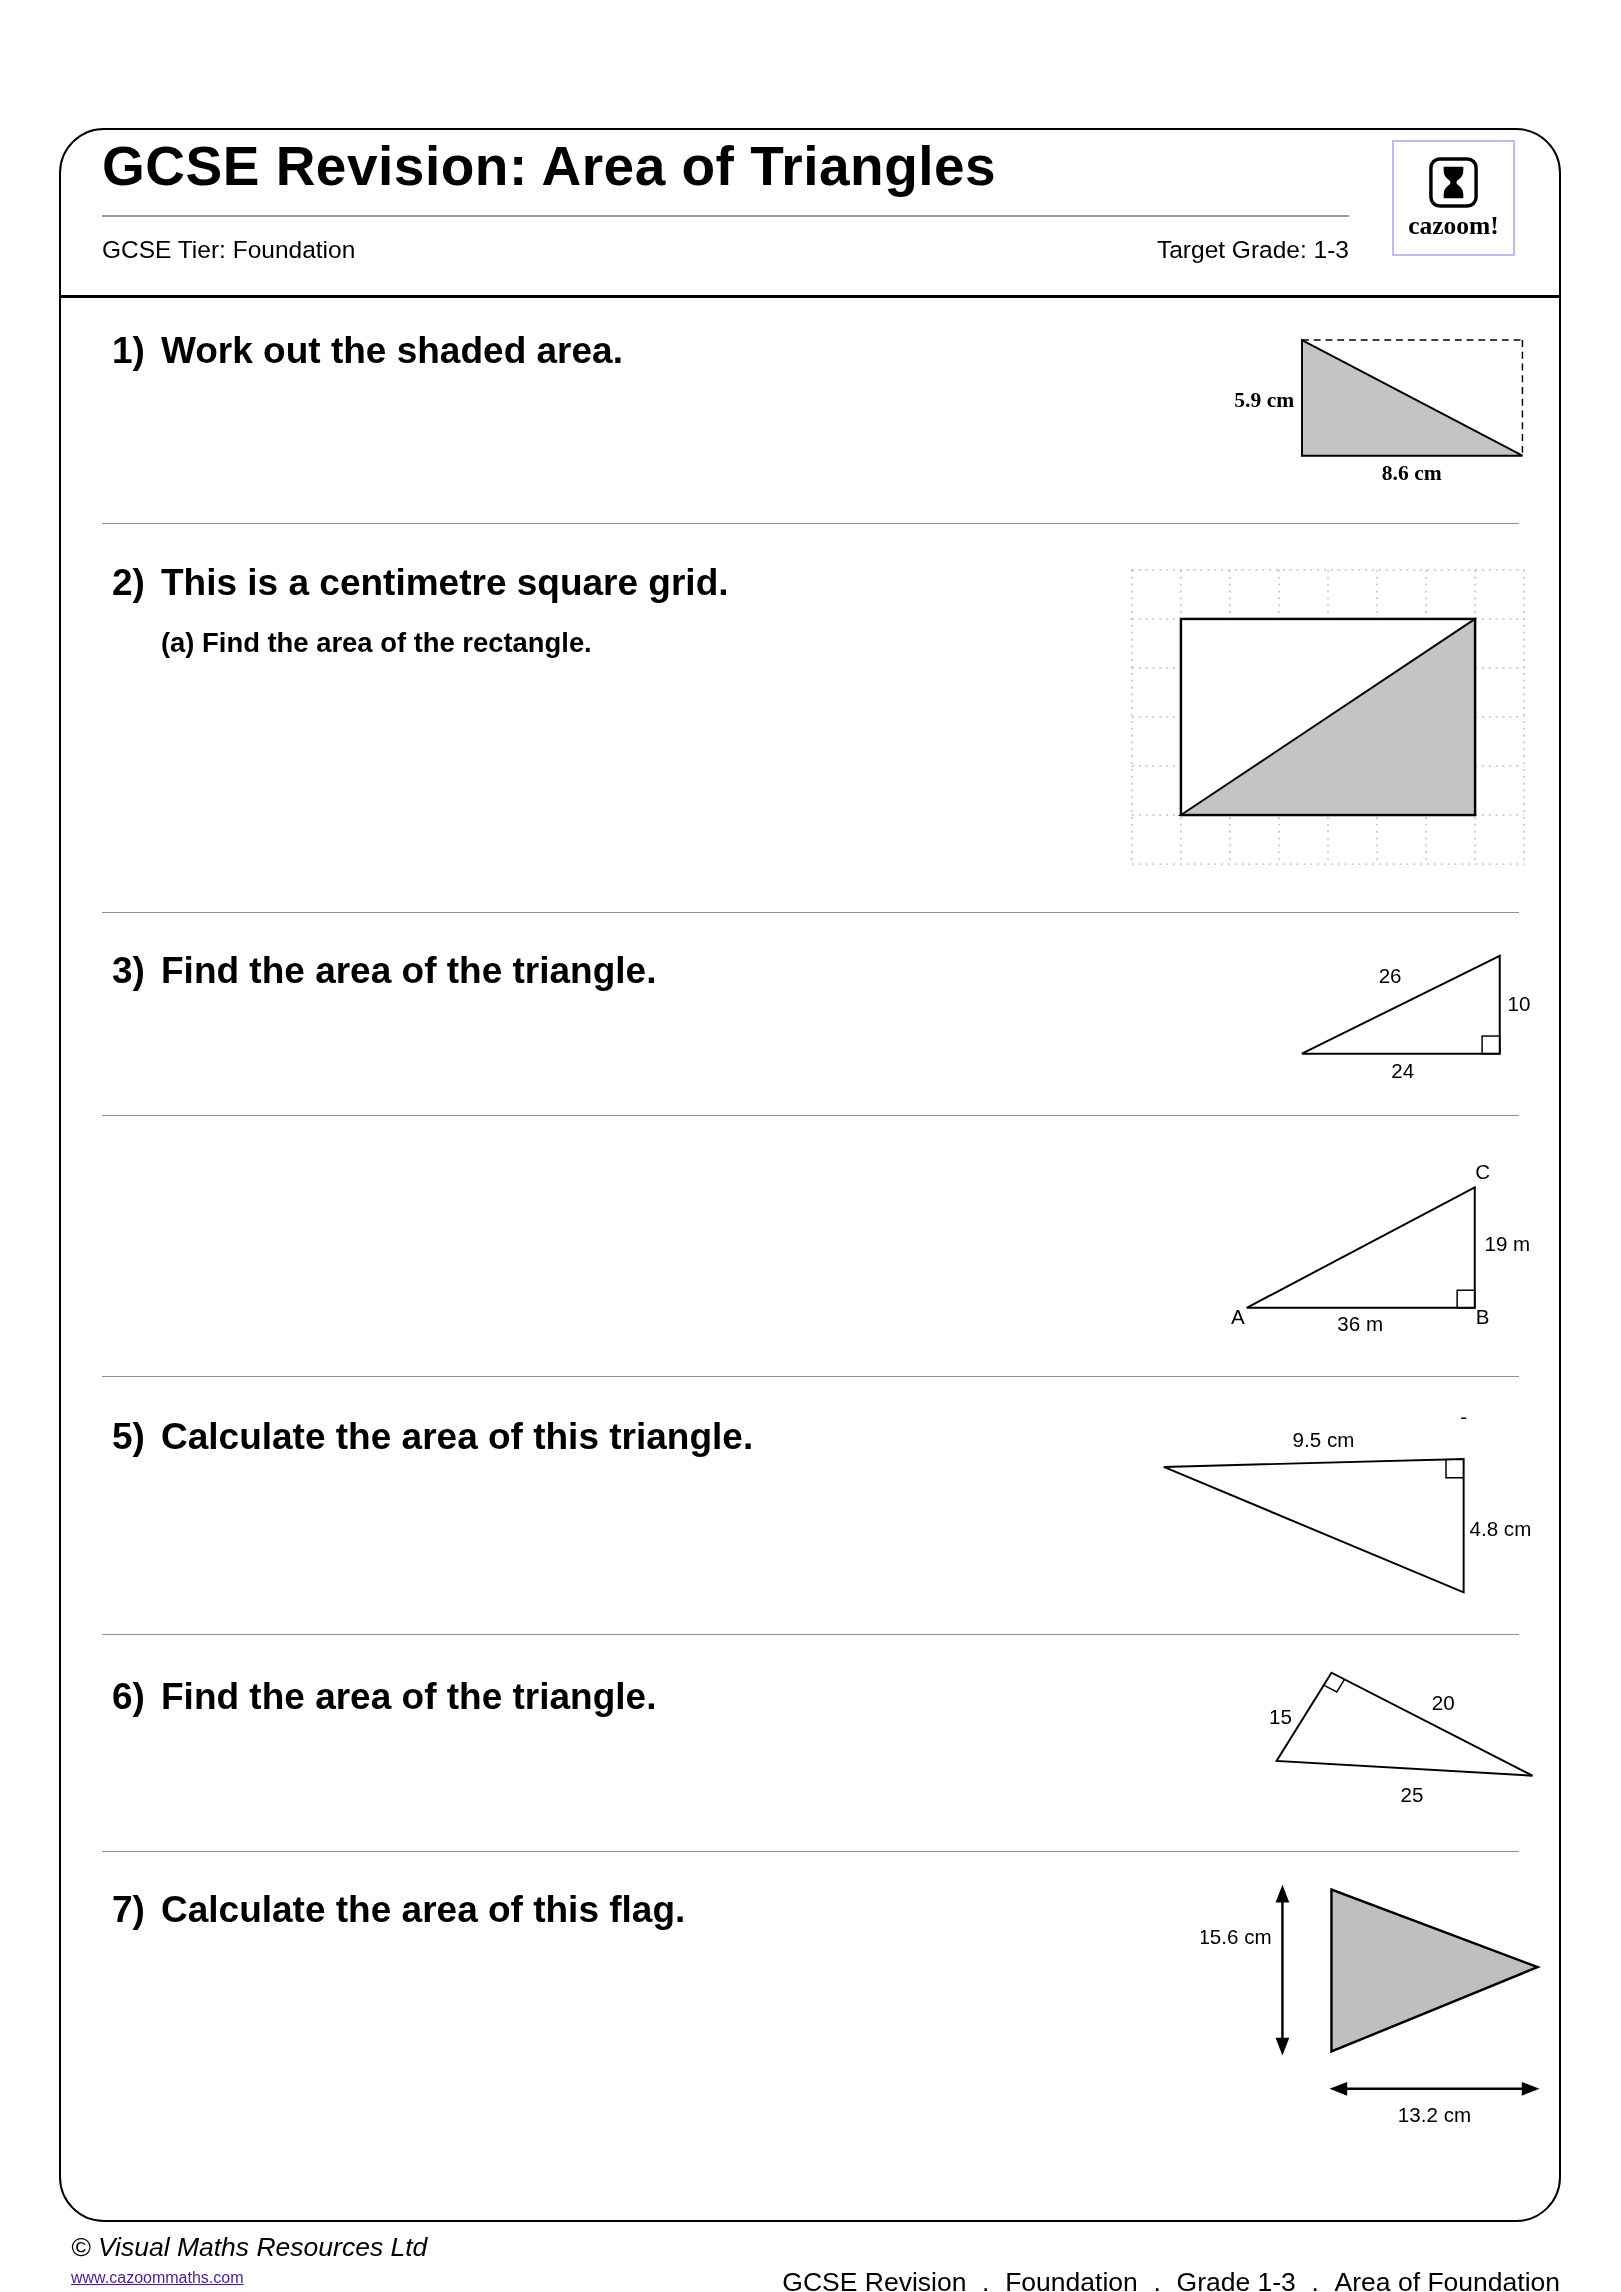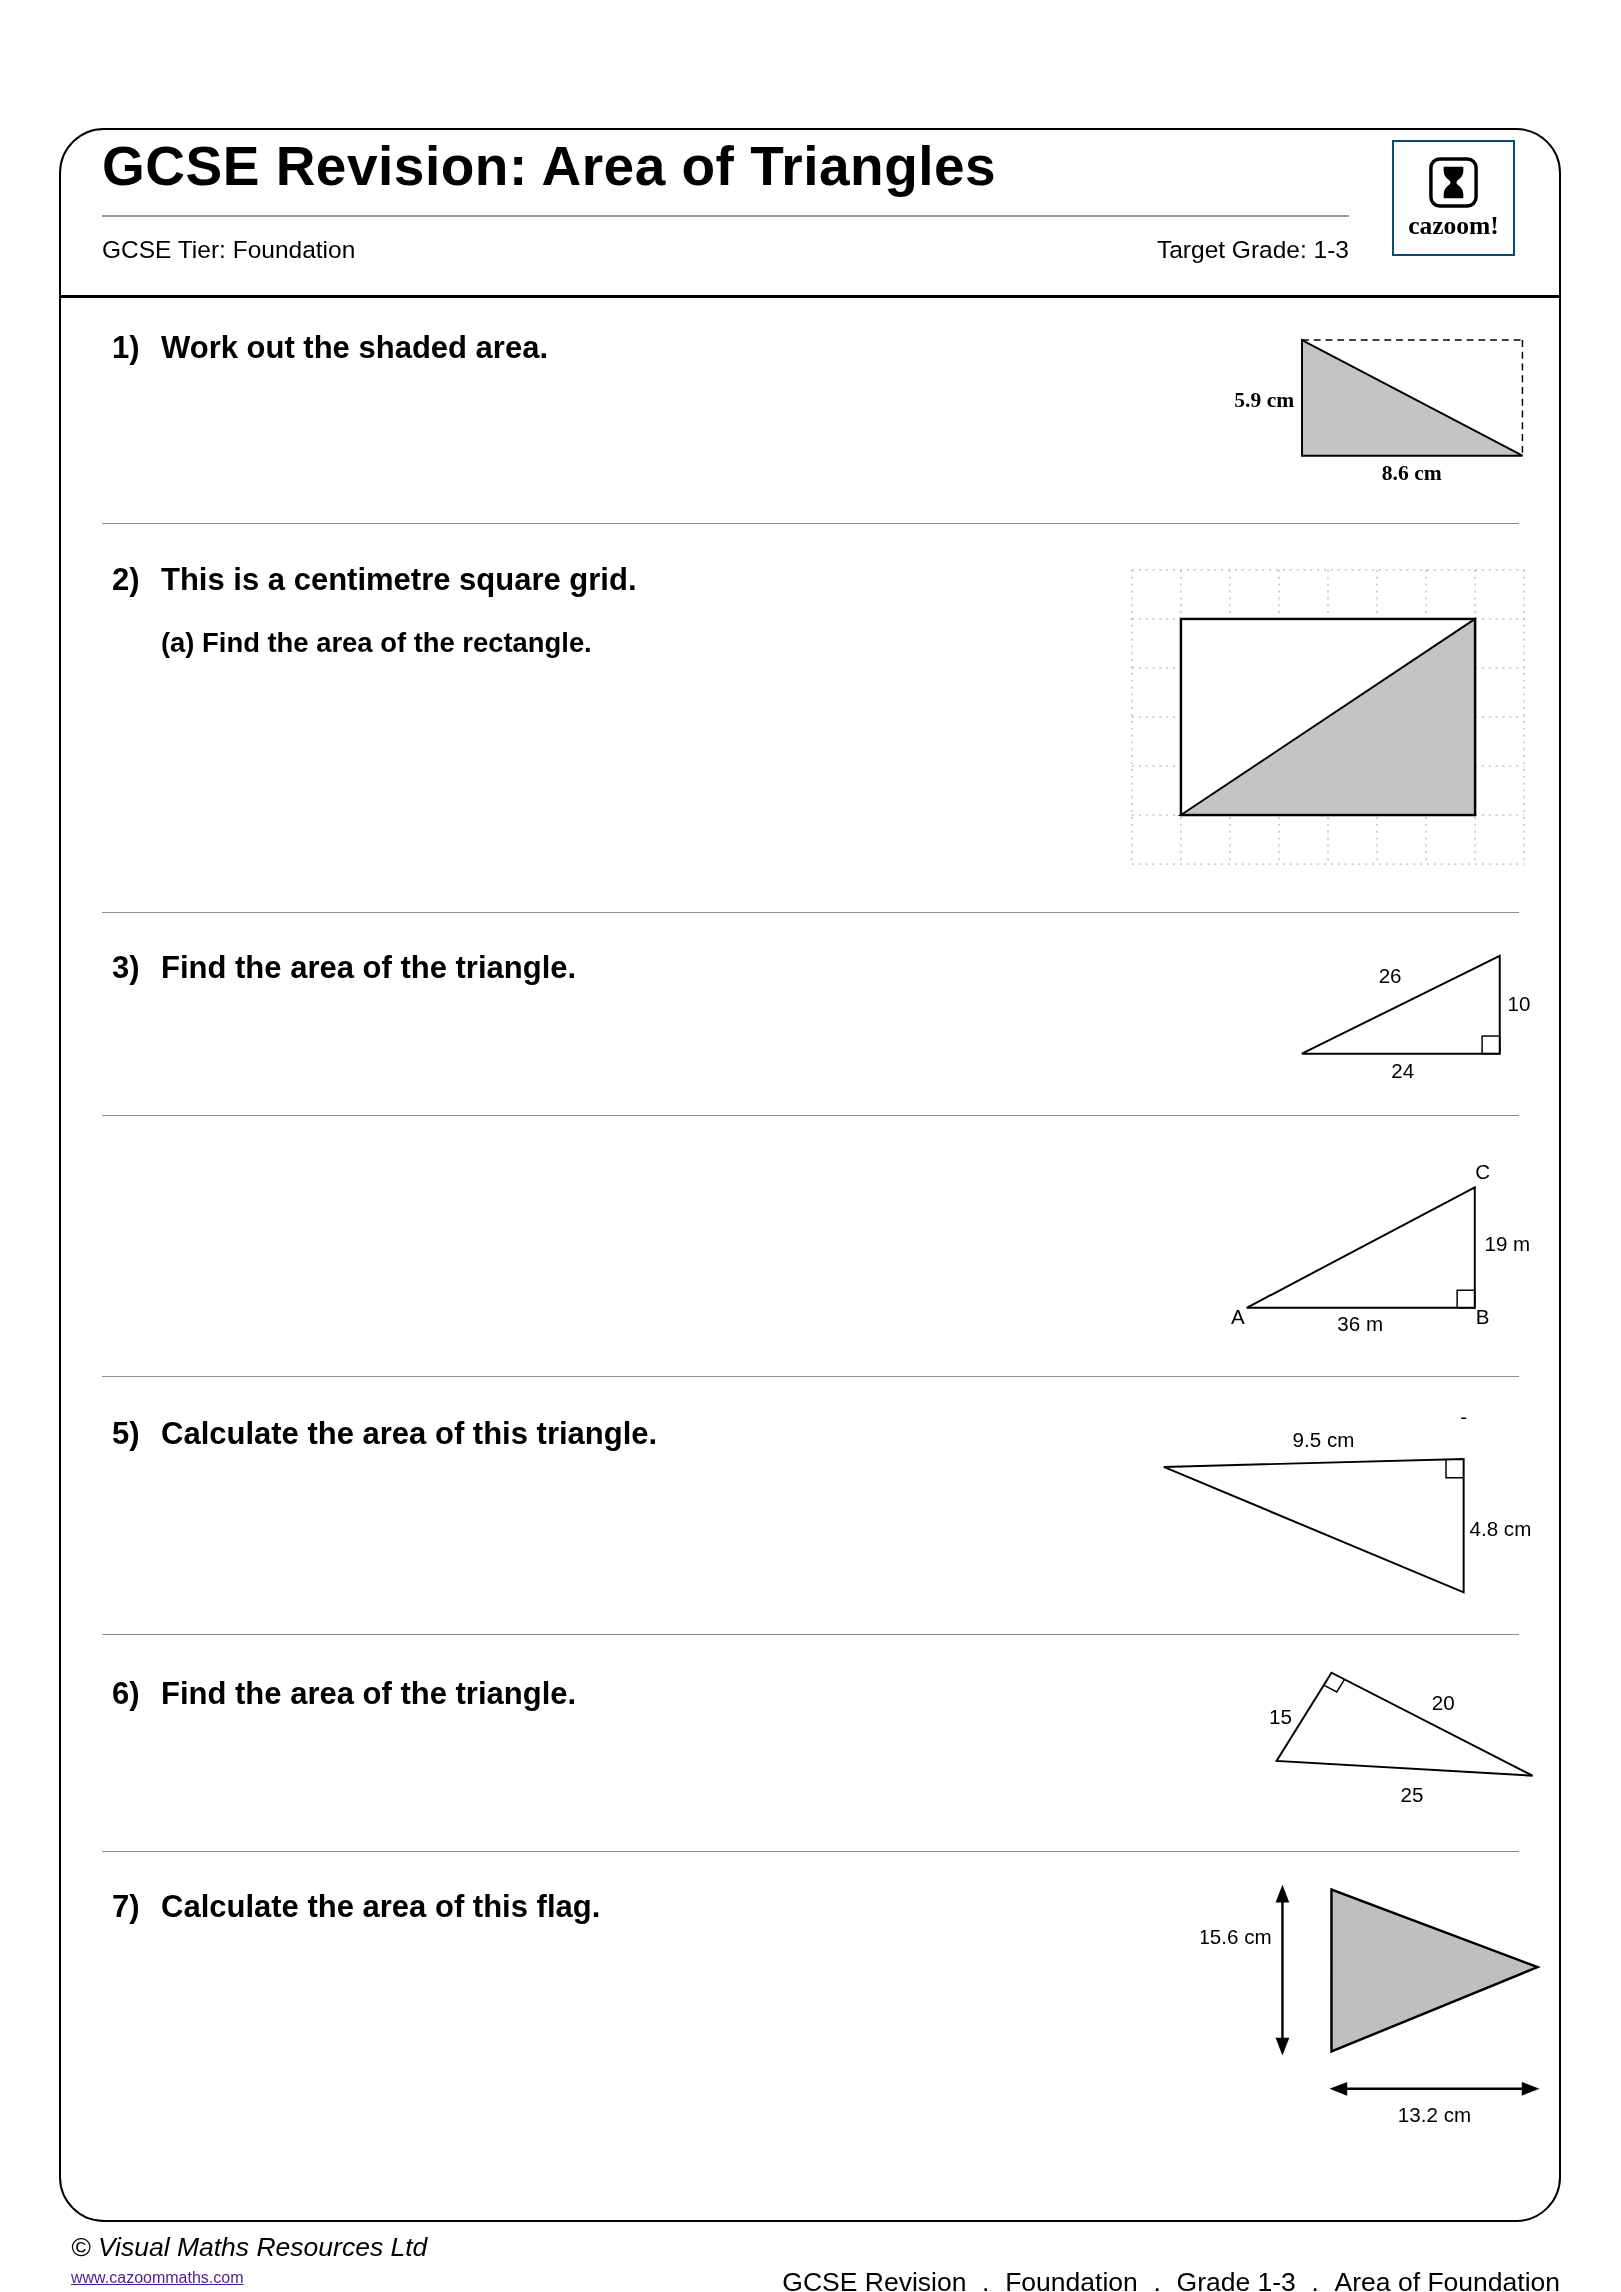--- a/index.html
+++ b/index.html
@@ -9,25 +9,25 @@
 
   .border-box { position:absolute; left:59px; top:84px; width:1502px; height:2094px;
                 border:2.9px solid #000; border-radius:45px; }
 
   .page-title { position:absolute; left:102px; top:90px; font-size:55px; font-weight:bold; letter-spacing:0.5px; }
   .title-rule { position:absolute; left:102px; top:171px; width:1247px; height:2px; background:#9a9a9a; }
   .tier { position:absolute; left:102px; top:192px; font-size:24.5px; }
   .target { position:absolute; top:192px; right:272px; font-size:24.5px; }
   .header-divider { position:absolute; left:59px; top:251px; width:1502px; height:2.9px; background:#000; }
 
-  .logo { position:absolute; left:1392px; top:96px; width:123px; height:116px; border:2px solid #0c4a6e;
+  .logo { position:absolute; left:1392px; top:96px; width:123px; height:116px; border:2px solid #c4b5fd;
           display:flex; flex-direction:column; align-items:center; justify-content:center; background:#fff; }
   .logo-text { font-family:"Liberation Serif", serif; font-weight:bold; font-size:25.5px; margin-top:2px; }
 
-  .q { position:absolute; left:112px; font-size:31px; font-weight:bold; white-space:nowrap; }
+  .q { position:absolute; left:112px; font-size:37px; font-weight:bold; white-space:nowrap; }
   .qnum { display:inline-block; width:49px; }
   .qsub { position:absolute; left:161px; font-size:27.4px; font-weight:bold; white-space:nowrap; }
 
   .qsep { position:absolute; left:102px; width:1417px; height:1px; background:#8f8f8f; }
 
   .diagram { position:absolute; }
   svg text { font-family:"Liberation Sans", sans-serif; font-size:21px; fill:#000; }
   svg text.serif-bold { font-family:"Liberation Serif", serif; font-weight:bold; font-size:22px; }
 
   .footer-copy { position:absolute; left:71px; top:2188px; font-size:26.5px;font-style:italic; }

